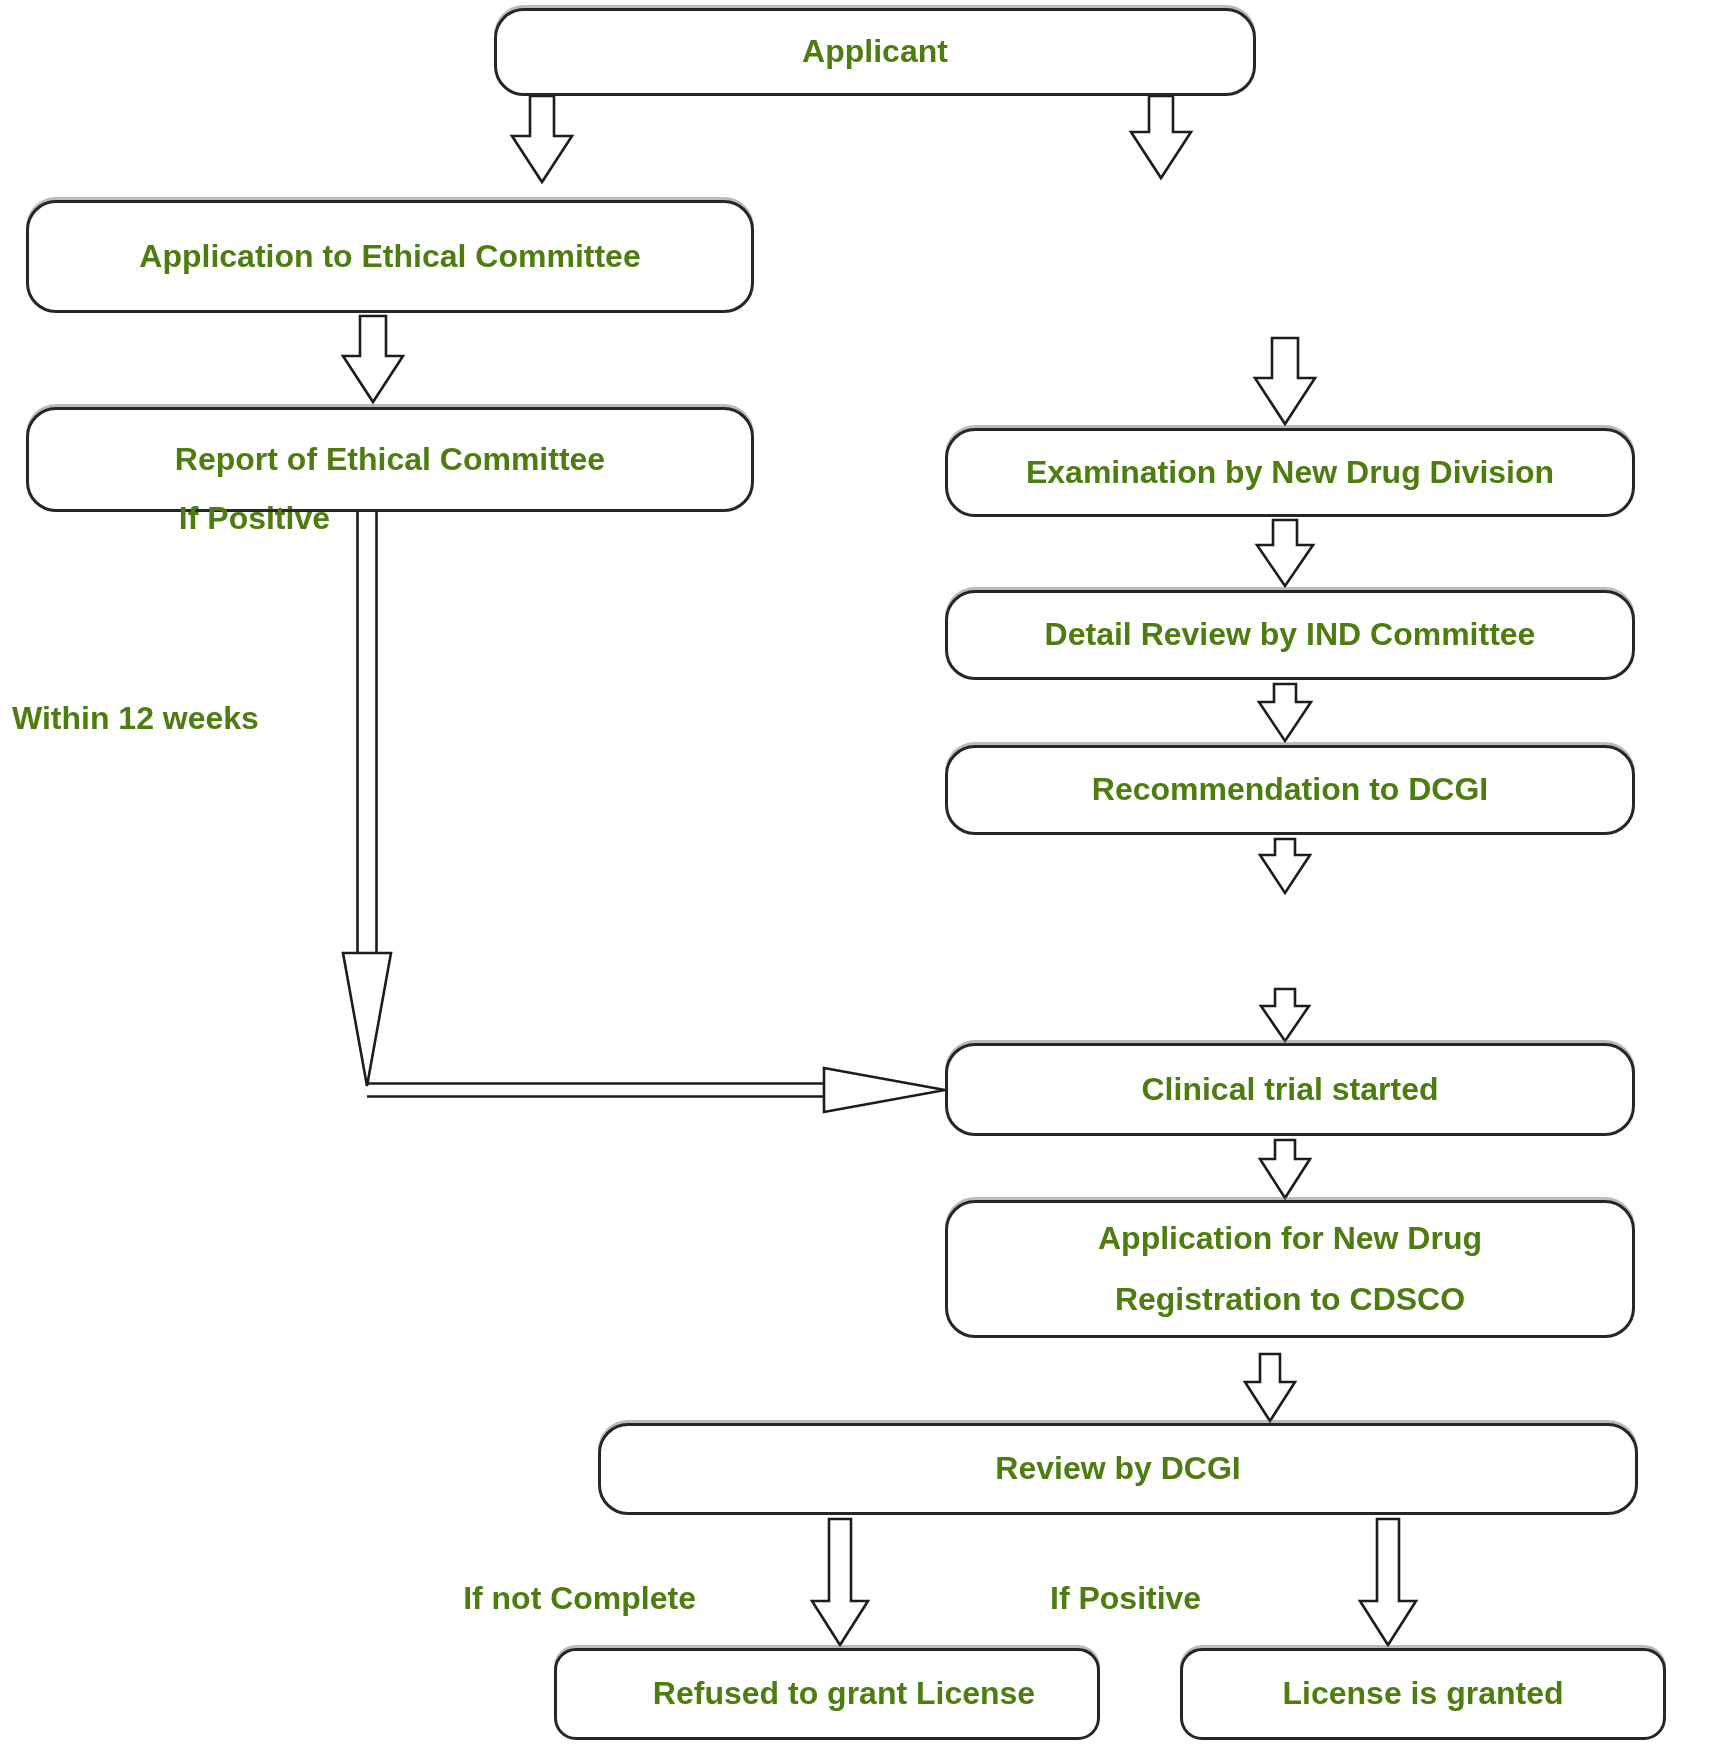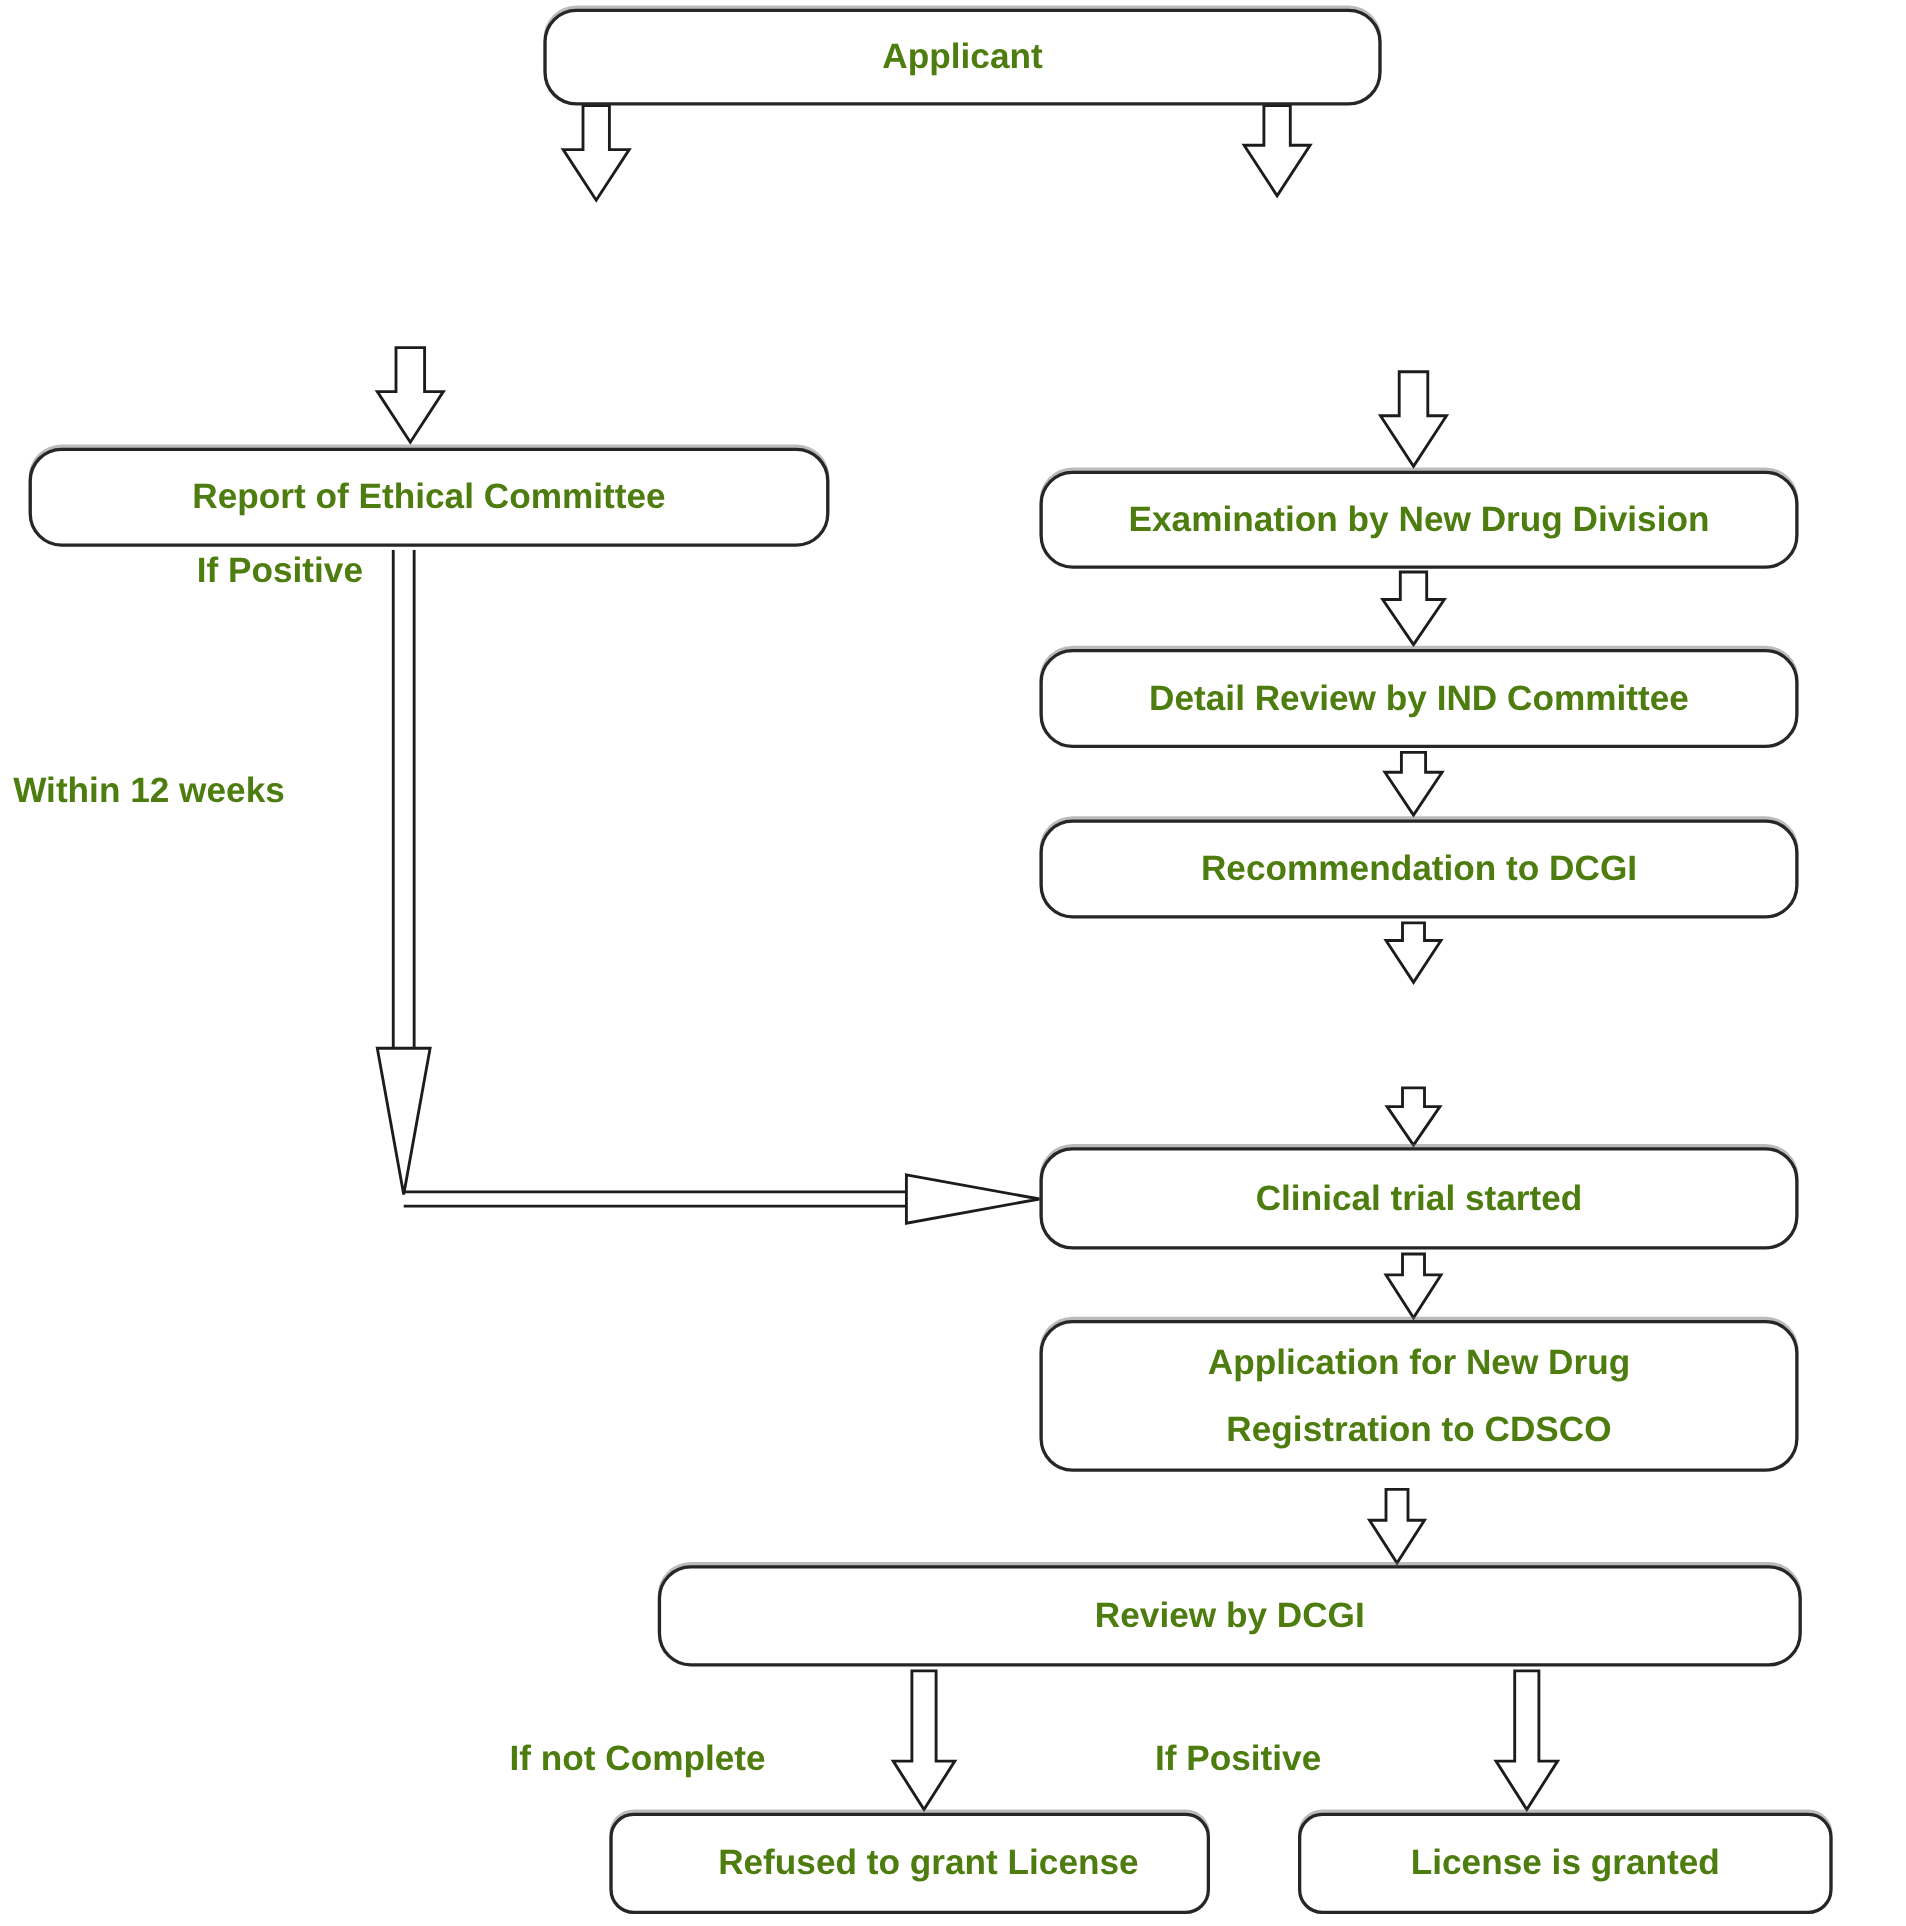--- a/index.html
+++ b/index.html
@@ -85,22 +85,25 @@
       <line x1="367" y1="1083.5" x2="824" y2="1083.5"></line>
       <line x1="367" y1="1096.5" x2="824" y2="1096.5"></line>
       <polygon points="824,1068 945,1090 824,1112"></polygon>
     </g>
   </svg>
 
   <div class="node" style="left:494px;top:8px;width:762px;height:88px;">
     <span>Applicant</span>
   </div>
 
+  <div class="node" style="left:26px;top:200px;width:728px;height:113px;">
+    <span>Application to Ethical Committee</span>
+  </div>
 
-  <div class="node" style="left:26px;top:407px;width:728px;height:90px;">
+  <div class="node" style="left:26px;top:407px;width:728px;height:105px;">
     <span>Report of Ethical Committee</span>
   </div>
 
 
   <div class="node" style="left:945px;top:428px;width:690px;height:89px;">
     <span>Examination by New Drug Division</span>
   </div>
 
   <div class="node" style="left:945px;top:590px;width:690px;height:90px;">
     <span>Detail Review by IND Committee</span>

